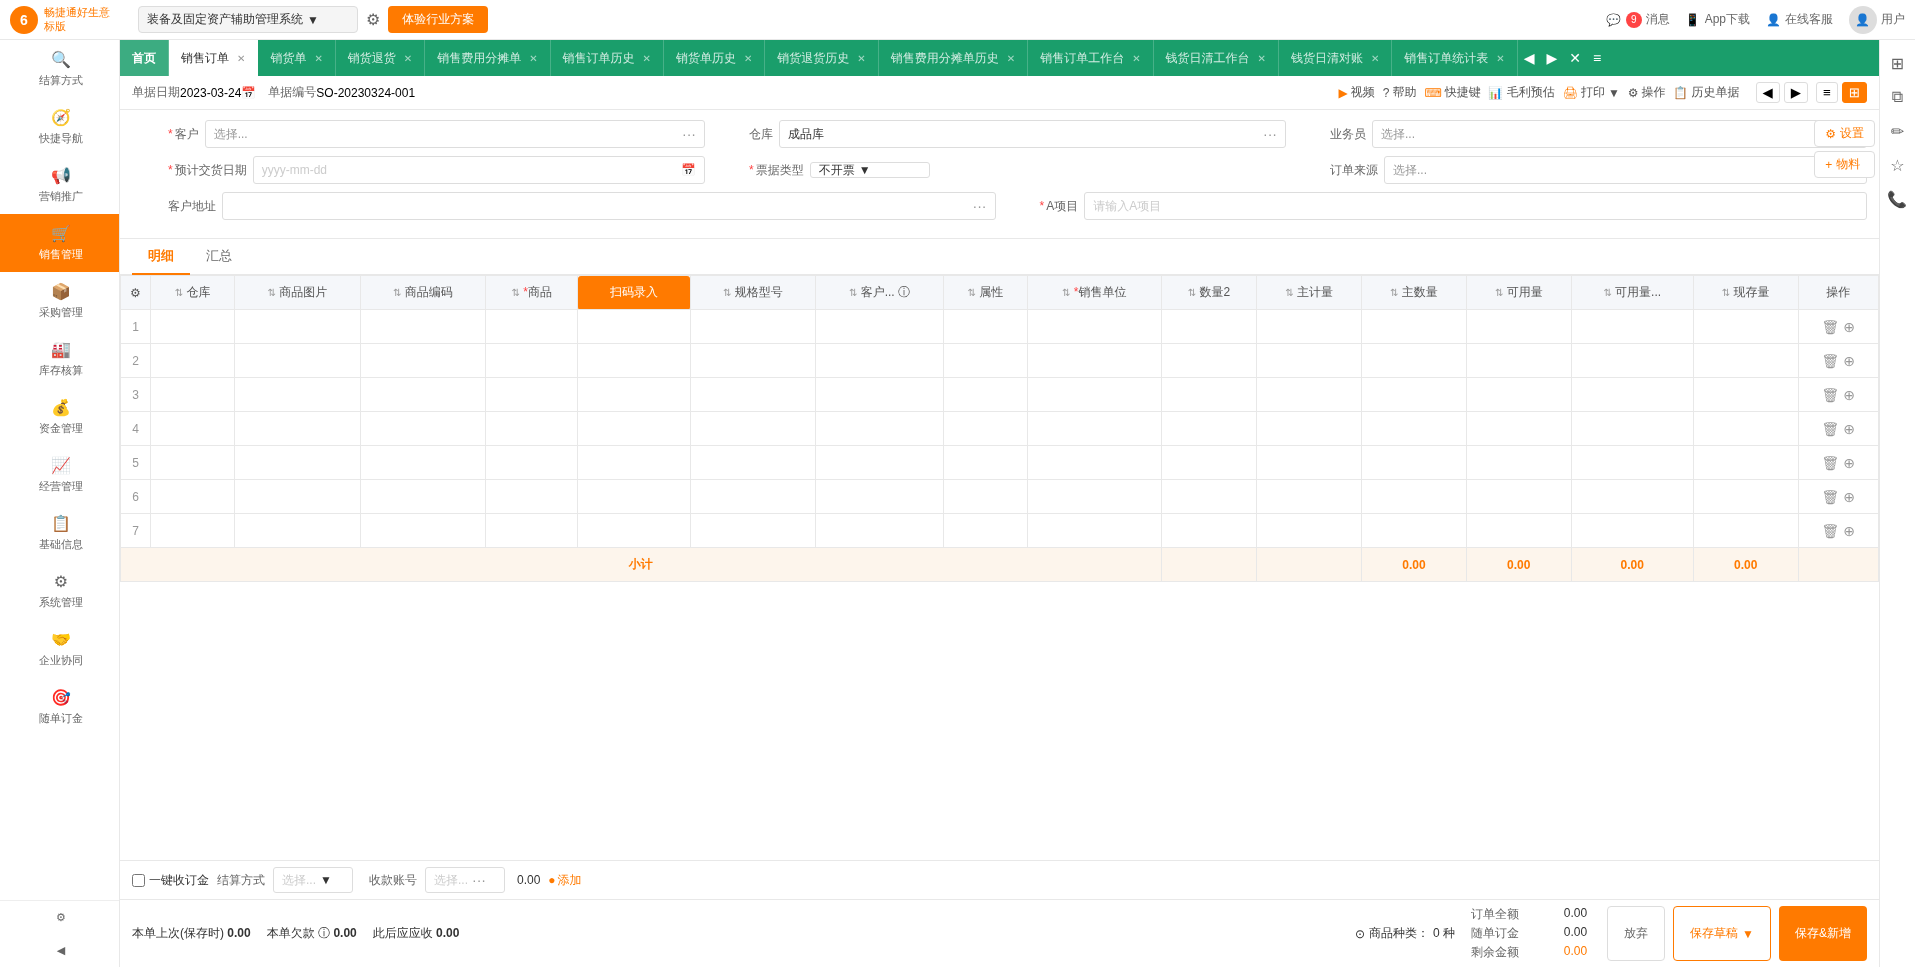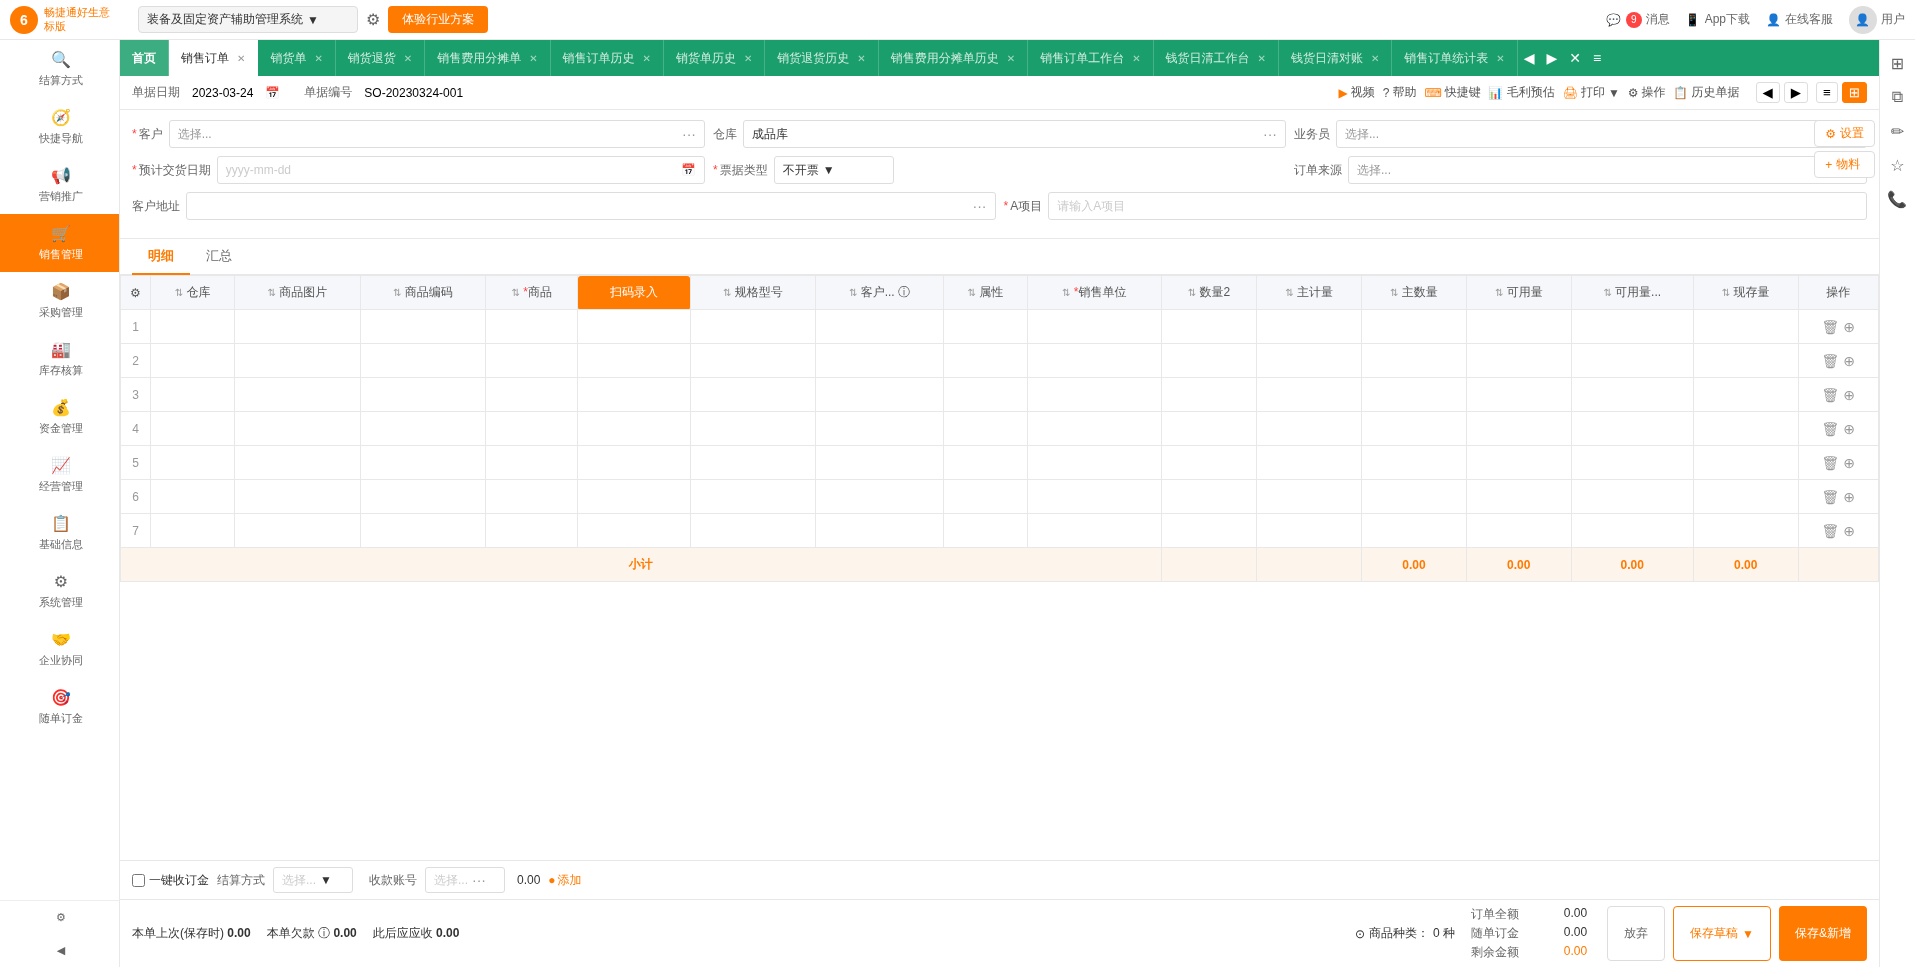--- a/index.html
+++ b/index.html
@@ -36,36 +36,36 @@
     .tab.active { background: #fff; color: #333; }
     .tab-home { background: rgba(255,255,255,0.15); color: white; font-weight: bold; }
     .tab-close { font-size: 10px; color: rgba(255,255,255,0.6); margin-left: 4px; }
     .tab.active .tab-close { color: #999; }
     .tab-nav-btn { background: #1a9e6b; border: none; color: white; cursor: pointer; padding: 0 6px; font-size: 14px; height: 100%; display: flex; align-items: center; }
     
     
     .page-content { flex: 1; background: #fff; margin: 0; overflow: hidden; display: flex; flex-direction: column; }
     
     
-    .toolbar { display: flex; align-items: center; padding: 6px 12px; border-bottom: 1px solid #e8e8e8; gap: 12px; font-size: 12px; background: #fff; }
+    .toolbar { display: flex; align-items: center; padding: 6px 12px; border-bottom: 1px solid #e8e8e8; gap: 0; font-size: 12px; background: #fff; }
     .toolbar-label { color: #666; }
     .toolbar-value { color: #000000; font-weight: normal; }
     .toolbar-actions { margin-left: auto; display: flex; align-items: center; gap: 8px; }
     .toolbar-btn { display: flex; align-items: center; gap: 3px; cursor: pointer; color: #555; font-size: 12px; }
     .toolbar-icon { color: #ff7a00; }
     
     
     .form-area { padding: 10px 12px; border-bottom: 1px solid #e8e8e8; background: #fff; }
     .form-row { display: flex; align-items: center; gap: 8px; margin-bottom: 8px; flex-wrap: wrap; }
-    .form-field { display: flex; align-items: center; gap: 6px; flex: 1; min-width: 200px; }
+    .form-field { display: flex; align-items: center; gap: 6px; flex: 1; min-width: 200px; margin-left: 36px; }
     .form-label { color: #666; white-space: nowrap; font-size: 12px; }
     .required-star { color: #ff4444; margin-right: 2px; }
     .form-input { flex: 1; border: 1px solid #ddd; border-radius: 3px; padding: 4px 8px; font-size: 12px; color: #999; background: #fff; cursor: pointer; display: flex; align-items: center; justify-content: space-between; min-width: 120px; height: 28px; }
     .form-input.filled { color: #333; }
-    .form-select { border: 1px solid #ddd; border-radius: 3px; padding: 4px 8px; font-size: 12px; background: #fff; cursor: pointer; display: flex; align-items: center; gap: 4px; height: 28px; min-width: 120px; }
+    .form-select { border: 1px solid #ddd; border-radius: 3px; padding: 4px 8px; font-size: 12px; background: #fff; cursor: pointer; display: flex; align-items: center; gap: 4px; height: 16px; min-width: 120px; }
     .dots-btn { color: #999; font-size: 14px; cursor: pointer; }
     
     
     .detail-tabs { display: flex; align-items: center; padding: 0 12px; border-bottom: 1px solid #e8e8e8; background: #fff; }
     .detail-tab { padding: 8px 16px; cursor: pointer; font-size: 13px; color: #666; border-bottom: 2px solid transparent; margin-bottom: -1px; }
     .detail-tab.active { color: #ff7a00; border-bottom-color: #ff7a00; font-weight: bold; }
     
     
     .table-container { flex: 1; overflow: auto; background: #fff; }
     .data-table { width: 100%; border-collapse: collapse; font-size: 12px; }

